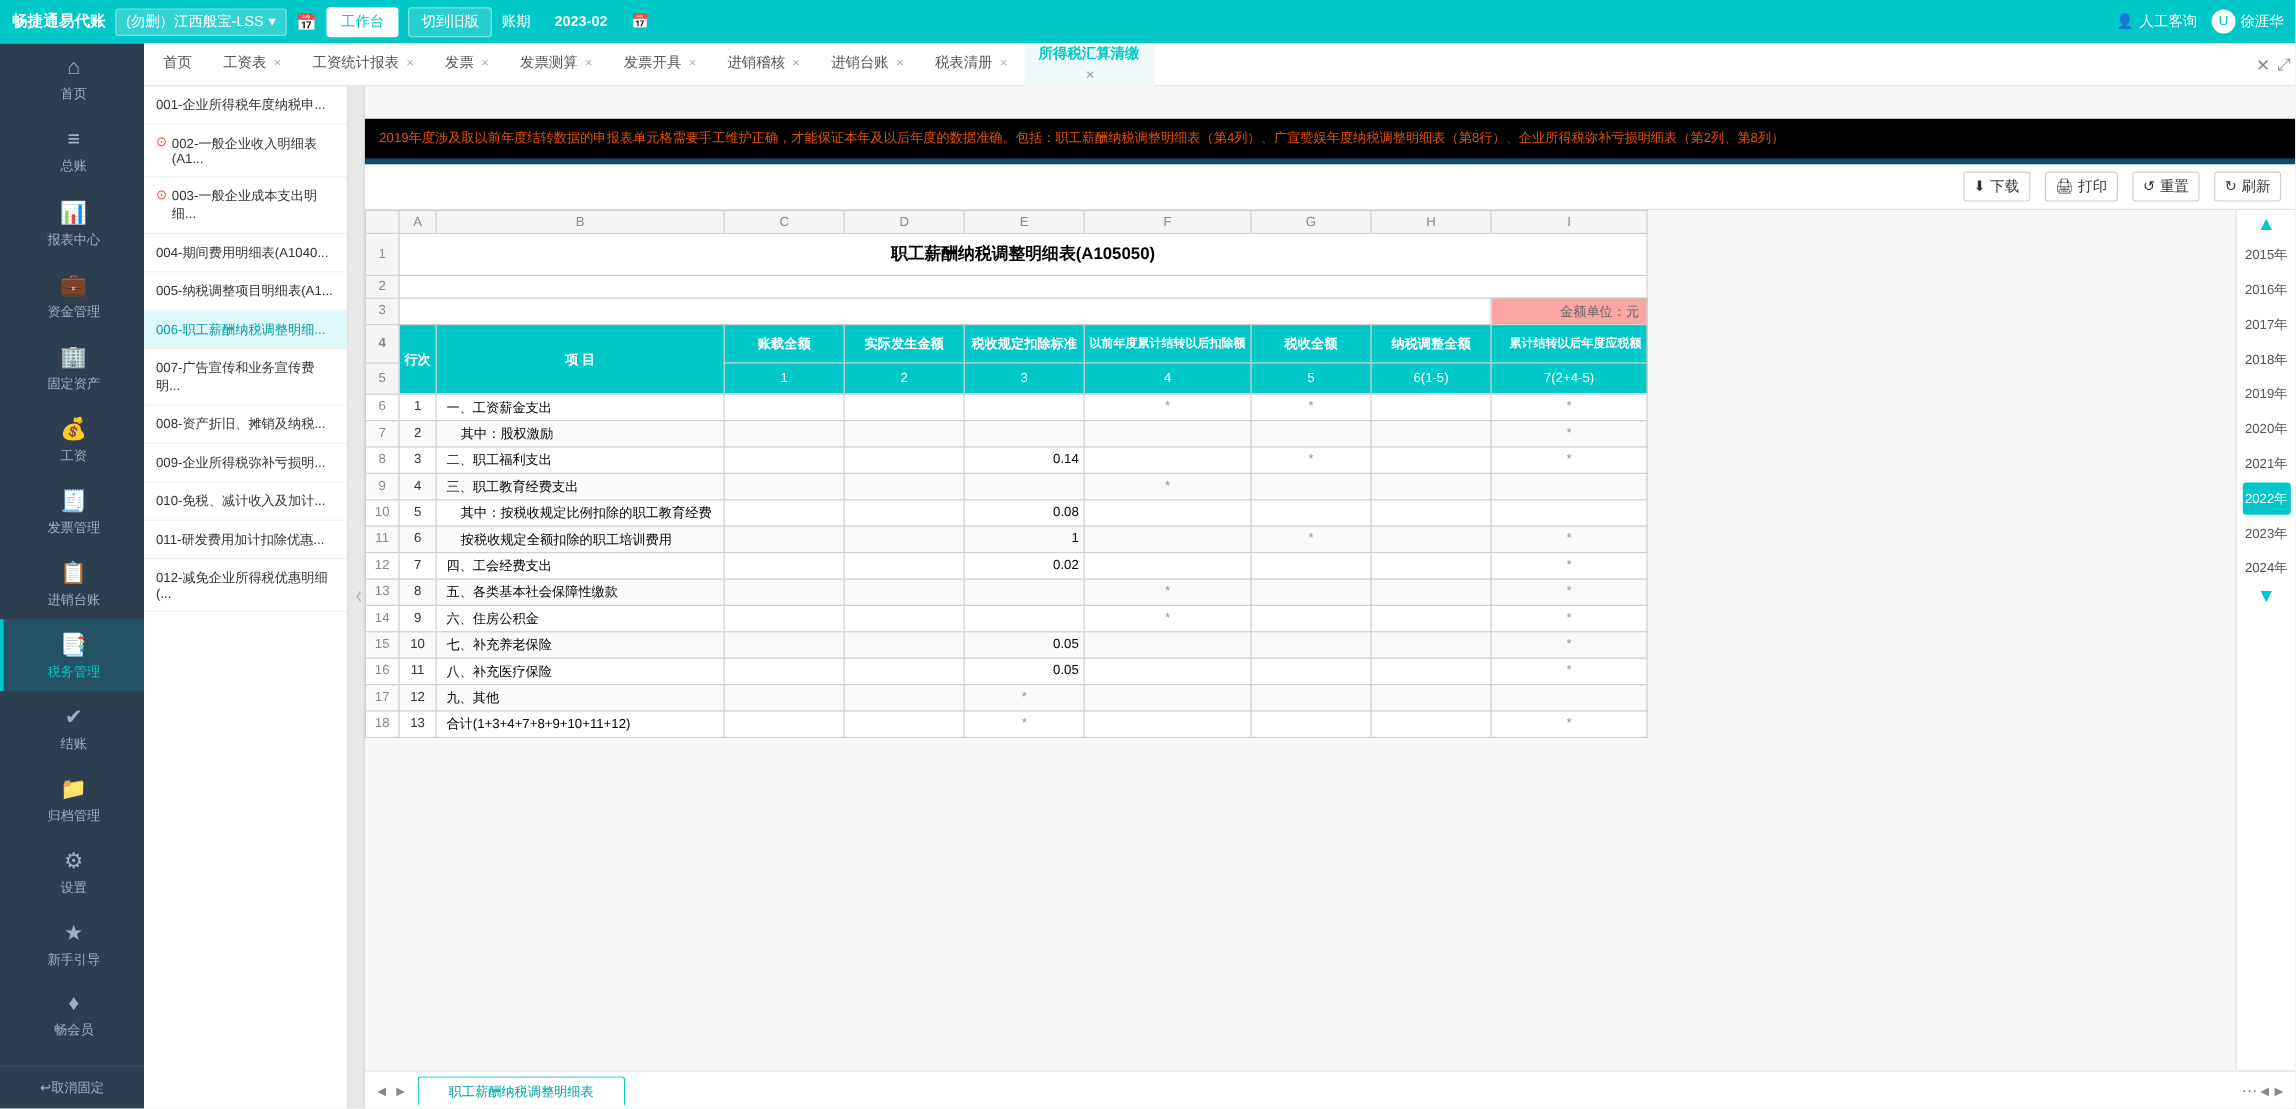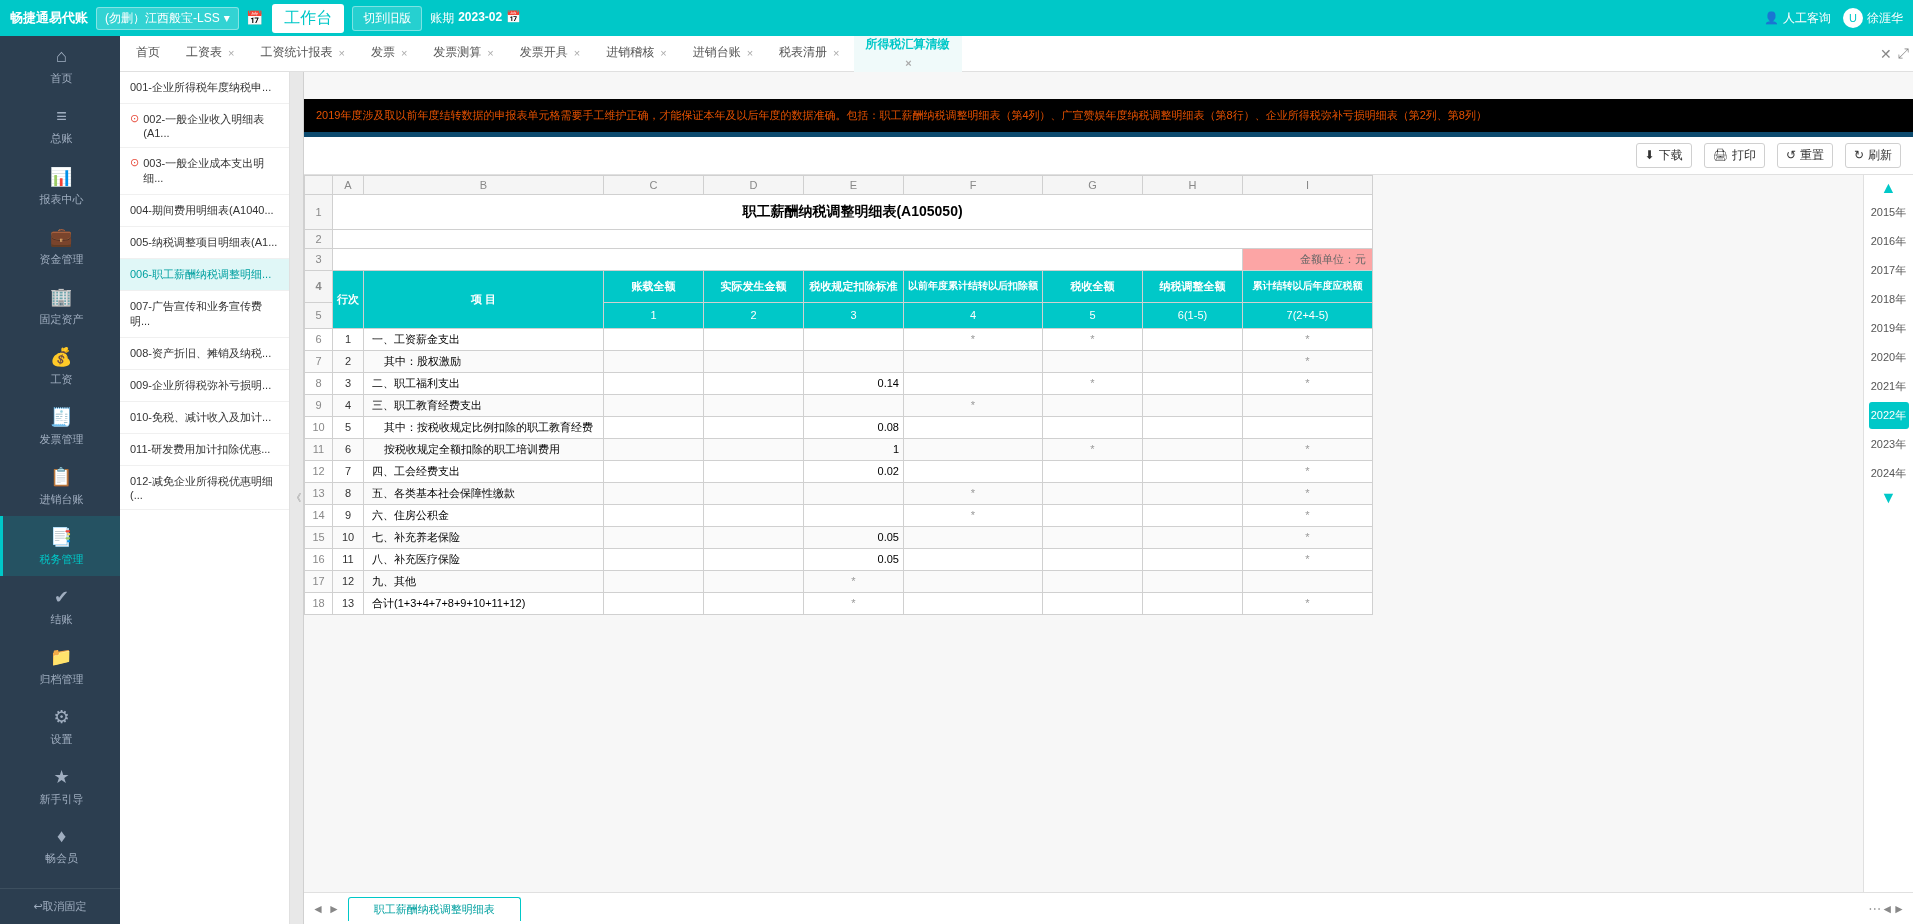--- a/index.html
+++ b/index.html
@@ -14,27 +14,27 @@
       background: #00c8c8; padding: 0 10px; gap: 8px; flex-shrink: 0;
     }
     .top-bar-logo { color: #fff; font-size: 13px; font-weight: bold; white-space: nowrap; }
     .top-bar-company {
       background: rgba(255,255,255,0.2); border: 1px solid rgba(255,255,255,0.4);
       border-radius: 3px; color: #fff; font-size: 12px; padding: 2px 8px;
       display: flex; align-items: center; gap: 4px; cursor: pointer;
     }
     .top-bar-workbench {
       background: #fff; color: #00c8c8; border: none; border-radius: 3px;
-      padding: 4px 12px; cursor: pointer; font-size: 16px;
+      padding: 4px 12px; cursor: pointer; font-size: 12px;
     }
     .top-bar-btn {
       background: rgba(255,255,255,0.15); border: 1px solid rgba(255,255,255,0.4);
       color: #fff; border-radius: 3px; padding: 3px 10px; cursor: pointer; font-size: 12px;
     }
-    .top-bar-period { color: #fff; font-size: 12px; display: flex; gap: 4px; }
+    .top-bar-period { color: #fff; font-size: 12px; display: flex; align-items: center; gap: 20px; }
     .top-bar-right { display: flex; align-items: center; gap: 12px; margin-left: auto; }
     .top-bar-user { color: #fff; font-size: 12px; display: flex; align-items: center; gap: 4px; cursor: pointer; }
 
     
     .main-layout { display: flex; flex: 1; overflow: hidden; }
 
     
     .sidebar { width: 120px; background: #2c3e50; display: flex; flex-direction: column; flex-shrink: 0; }
     .sidebar-item {
       display: flex; flex-direction: column; align-items: center; justify-content: center;
@@ -410,21 +410,21 @@
                   <tr class="header-row-1">
                     <td class="col-index" style="background:#f5f5f5;color:#888;">4</td>
                     <td rowspan="2">行次</td>
                     <td rowspan="2">项 目</td>
                     <td>账载全额</td>
                     <td>实际发生金额</td>
                     <td>税收规定扣除标准</td>
                     <td style="font-size:10px;">以前年度累计结转以后扣除额</td>
                     <td>税收全额</td>
                     <td>纳税调整全额</td>
-                    <td style="font-size:10px;">累计结转以后年度应税额</td>
+                    <td style="font-size:10px;text-align:right;">累计结转以后年度应税额</td>
                   </tr>
 
                   <tr class="header-row-2">
                     <td class="col-index" style="background:#f5f5f5;color:#888;">5</td>
                     <td>1</td>
                     <td>2</td>
                     <td>3</td>
                     <td>4</td>
                     <td>5</td>
                     <td>6(1-5)</td>

